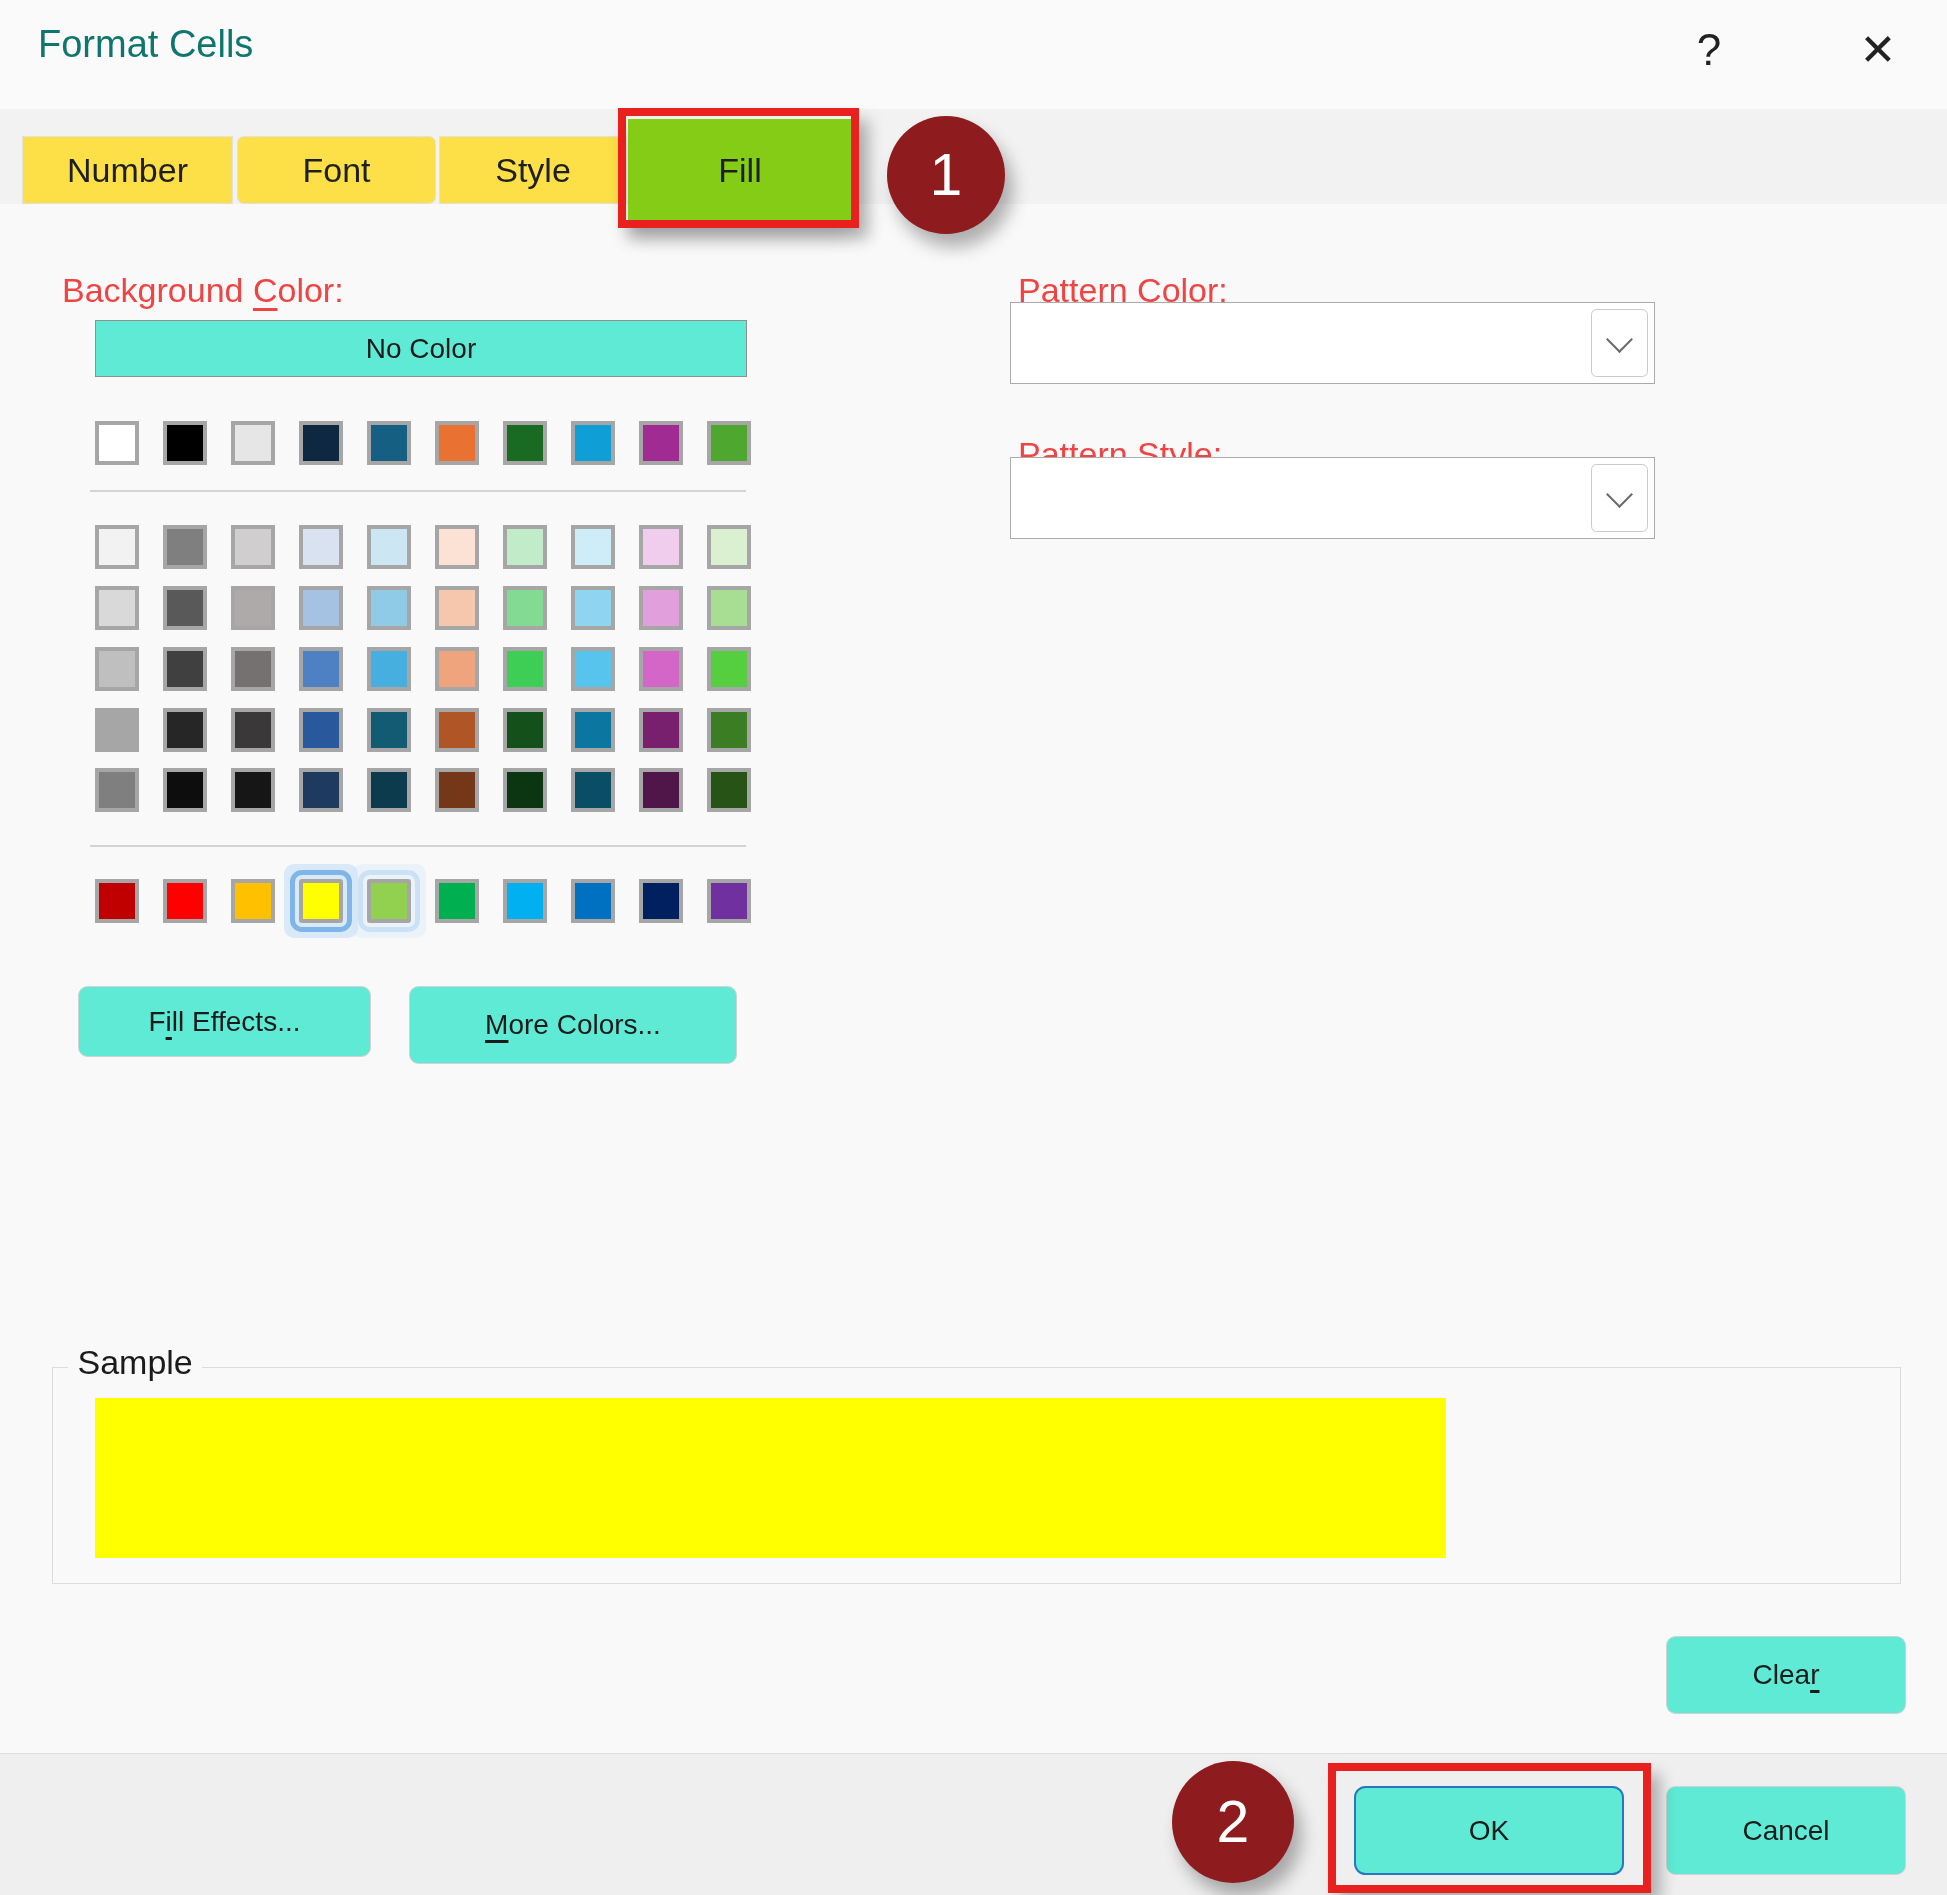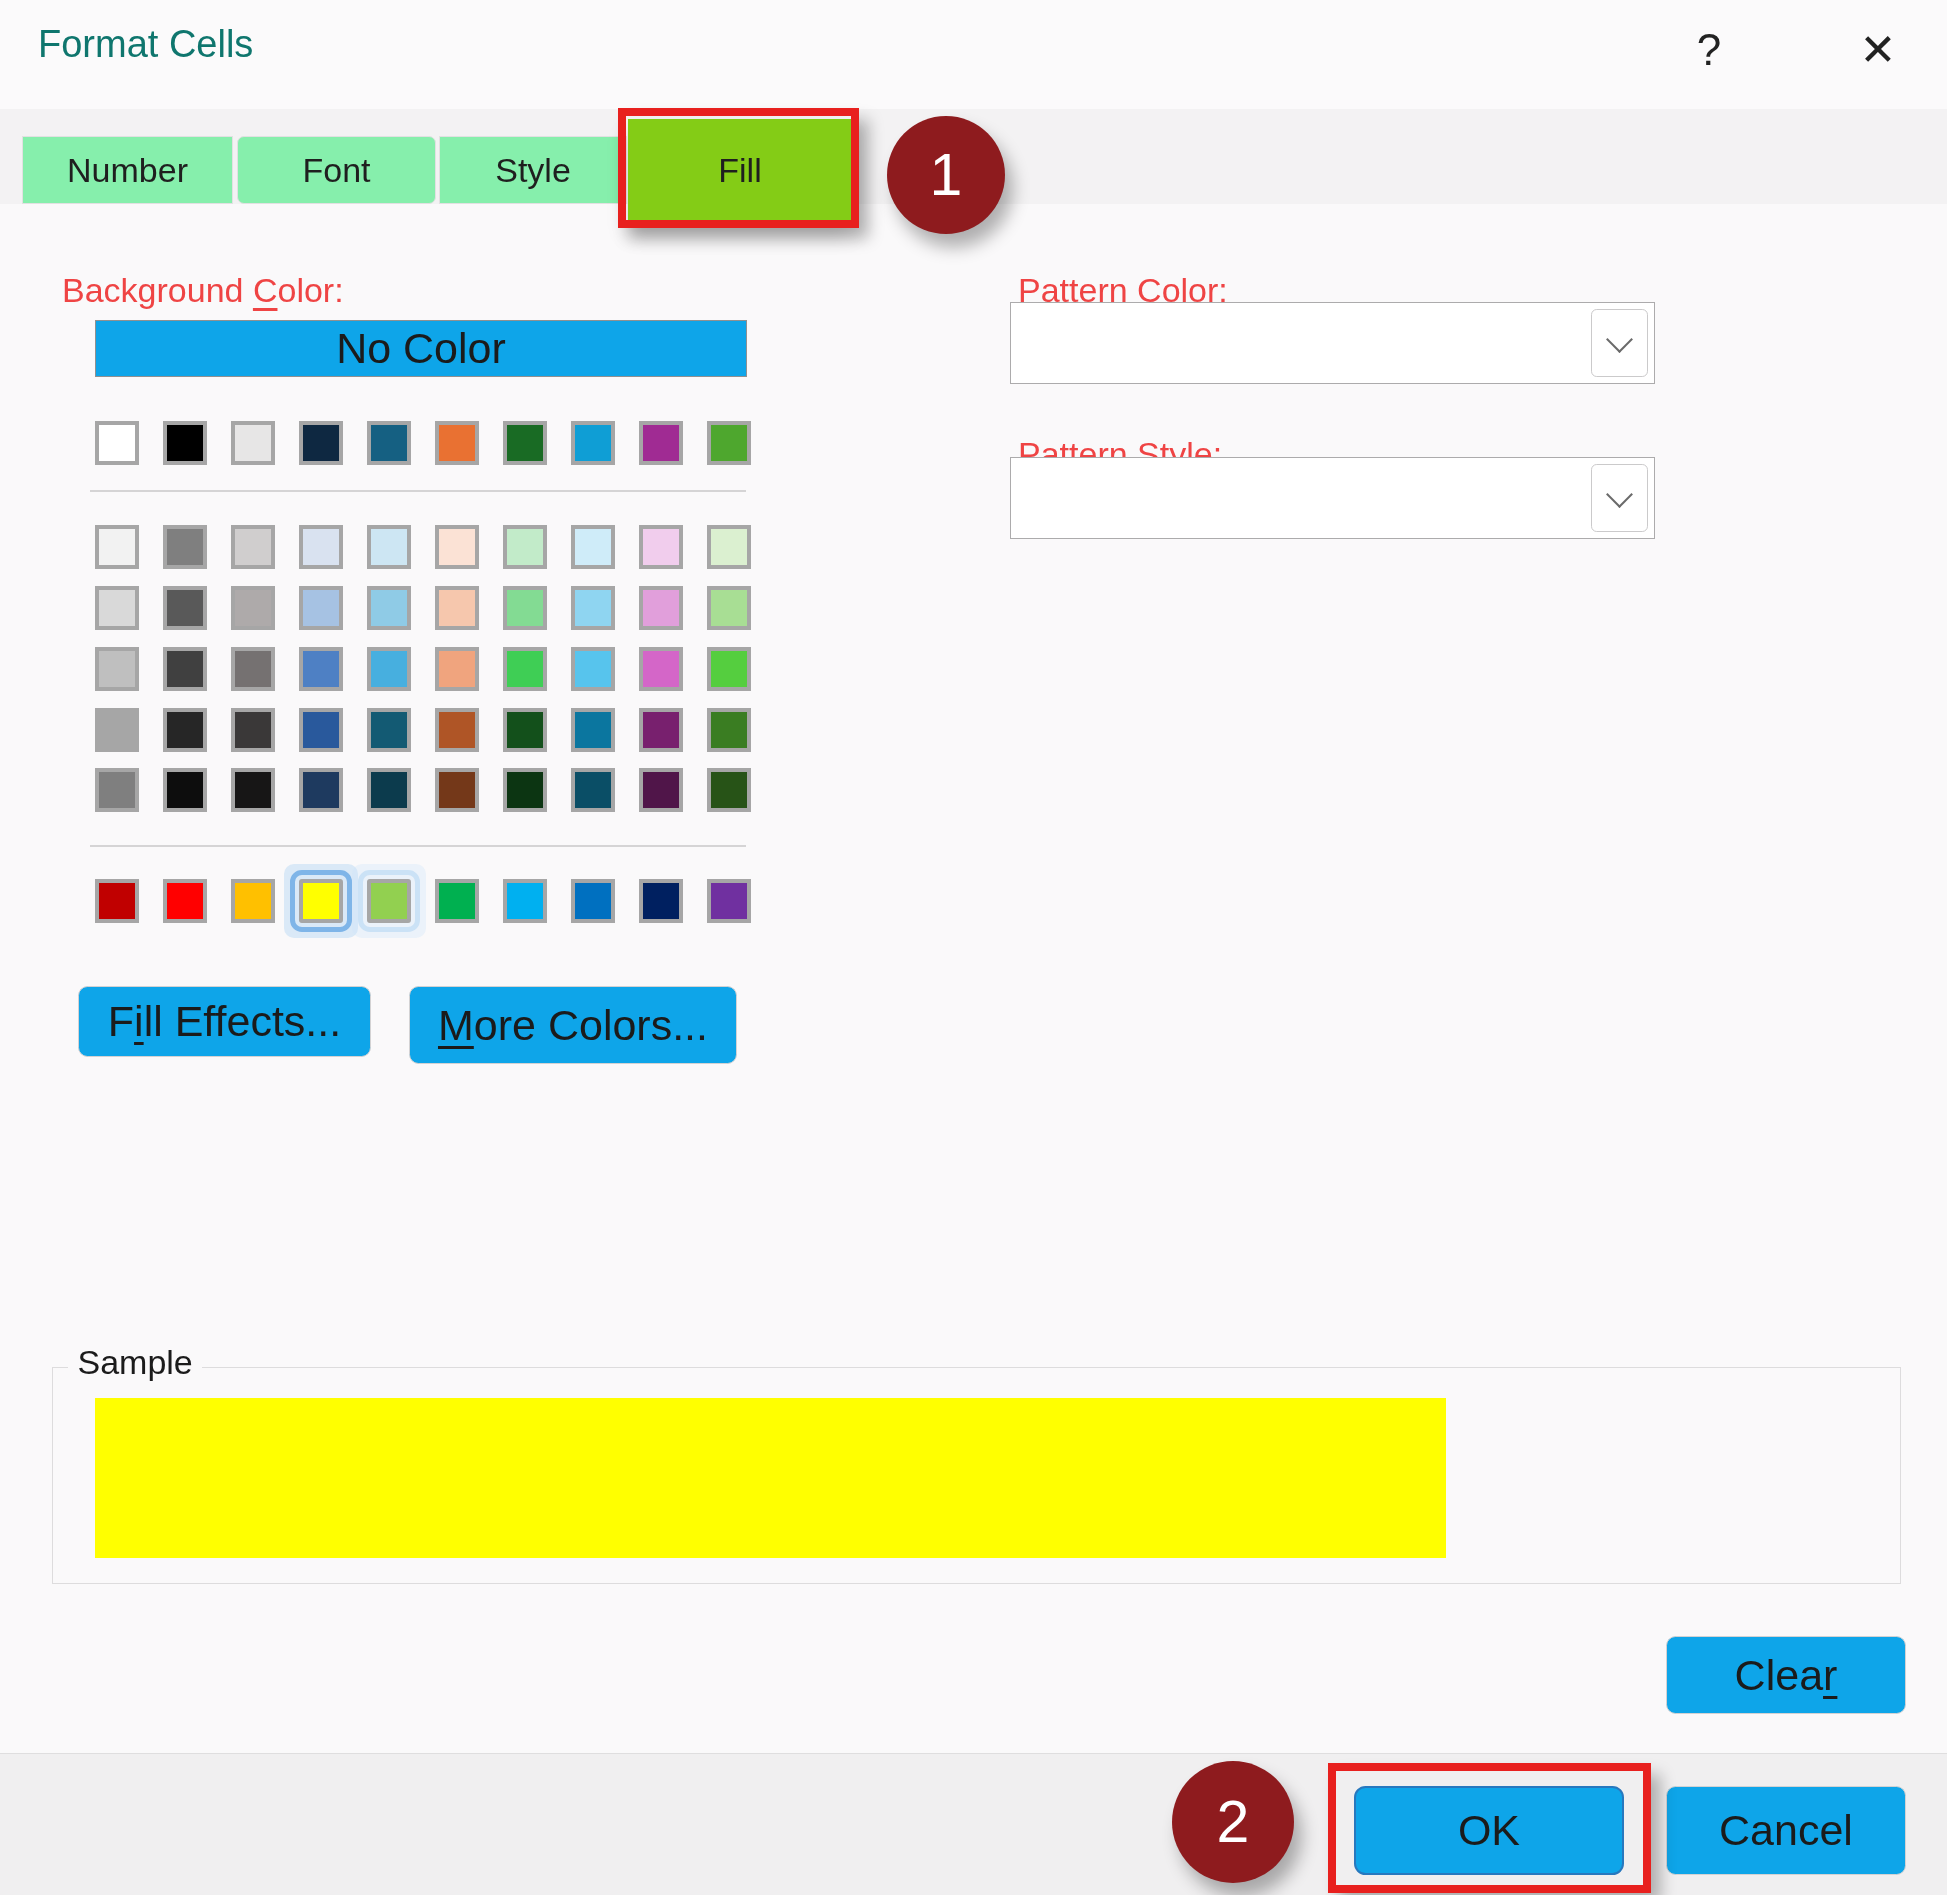--- a/index.html
+++ b/index.html
@@ -14,21 +14,21 @@
   
   .titlebar{left:0;top:0;width:1948px;height:109px;background:#FBFAFB;}
   .win-title{left:38px;top:23px;font-size:38px;color:#0f766e;}
   .chrome-btn{top:9.5px;width:80px;height:80px;display:flex;align-items:center;justify-content:center;
     font-size:44px;font-weight:300;color:#222;cursor:default;}
   .help-btn{left:1669px;}
   .close-btn{left:1838px;}
 
   
   .tabband{left:0;top:109px;width:1948px;height:95px;background:#F3F2F3;}
-  .tab{top:136px;height:68px;background:#86efac;border:1px solid #E2E1E2;box-sizing:border-box;
+  .tab{top:136px;height:68px;background:#fde047;border:1px solid #E2E1E2;box-sizing:border-box;
     display:flex;align-items:center;justify-content:center;font-size:34px;color:#1F1F1F;}
   .tab-number{left:22px;width:211px;}
   .tab-font{left:237px;width:199px;border-radius:7px;}
   .tab-border{left:439px;width:188px;}
   .tab-fill{left:628px;top:119px;width:224px;height:103px;background:#84cc16;border:none;
     box-shadow:0 13.3px 21px rgba(0,0,0,0.16);z-index:2;}
 
   
   .anno-rect{border:8.6px solid #E8201E;box-sizing:border-box;z-index:6;
     box-shadow:9.5px 11.4px 15px rgba(0,0,0,0.28);}
@@ -37,22 +37,22 @@
   .badge{border-radius:50%;background:#8E1B1E;color:#FFFFFF;display:flex;align-items:center;
     justify-content:center;font-size:59px;z-index:7;box-shadow:7.6px 13.3px 17px rgba(0,0,0,0.30);}
   .badge-1{left:887px;top:116px;width:118px;height:118px;}
   .badge-2{left:1172px;top:1761px;width:122px;height:122px;}
 
   
   .dlg-label{font-size:34px;color:#ef4444;margin-top:26px;}
   .accel{text-decoration:underline;text-decoration-thickness:2.9px;text-underline-offset:5.7px;}
 
   
-  .btn{background:#0ea5e9;border:1.9px solid #D3D2D3;border-radius:9.5px;box-sizing:border-box;
-    display:flex;align-items:center;justify-content:center;font-size:43px;color:#1B1B1B;cursor:default;}
+  .btn{background:#5eead4;border:1.9px solid #D3D2D3;border-radius:9.5px;box-sizing:border-box;
+    display:flex;align-items:center;justify-content:center;font-size:28px;color:#1B1B1B;cursor:default;}
   .no-color-btn{left:95px;top:320px;width:652px;height:57px;border-radius:0;border:1.9px solid #909090;}
   .fill-effects-btn{left:78px;top:986px;width:293px;height:71px;}
   .more-colors-btn{left:409px;top:986px;width:328px;height:78px;}
   .clear-btn{left:1666px;top:1636px;width:240px;height:78px;}
   .ok-btn{left:1354px;top:1786px;width:270px;height:89px;border:2.9px solid #2878BE;border-radius:11.4px;z-index:7;}
   .cancel-btn{left:1666px;top:1786px;width:240px;height:89px;}
 
   .select{background:#FFFFFF;border:1.9px solid #ACABAC;box-sizing:border-box;z-index:1;}
   .pattern-color-select{left:1010px;top:302px;width:645px;height:82px;}
   .pattern-style-select{left:1010px;top:457px;width:645px;height:82px;}

